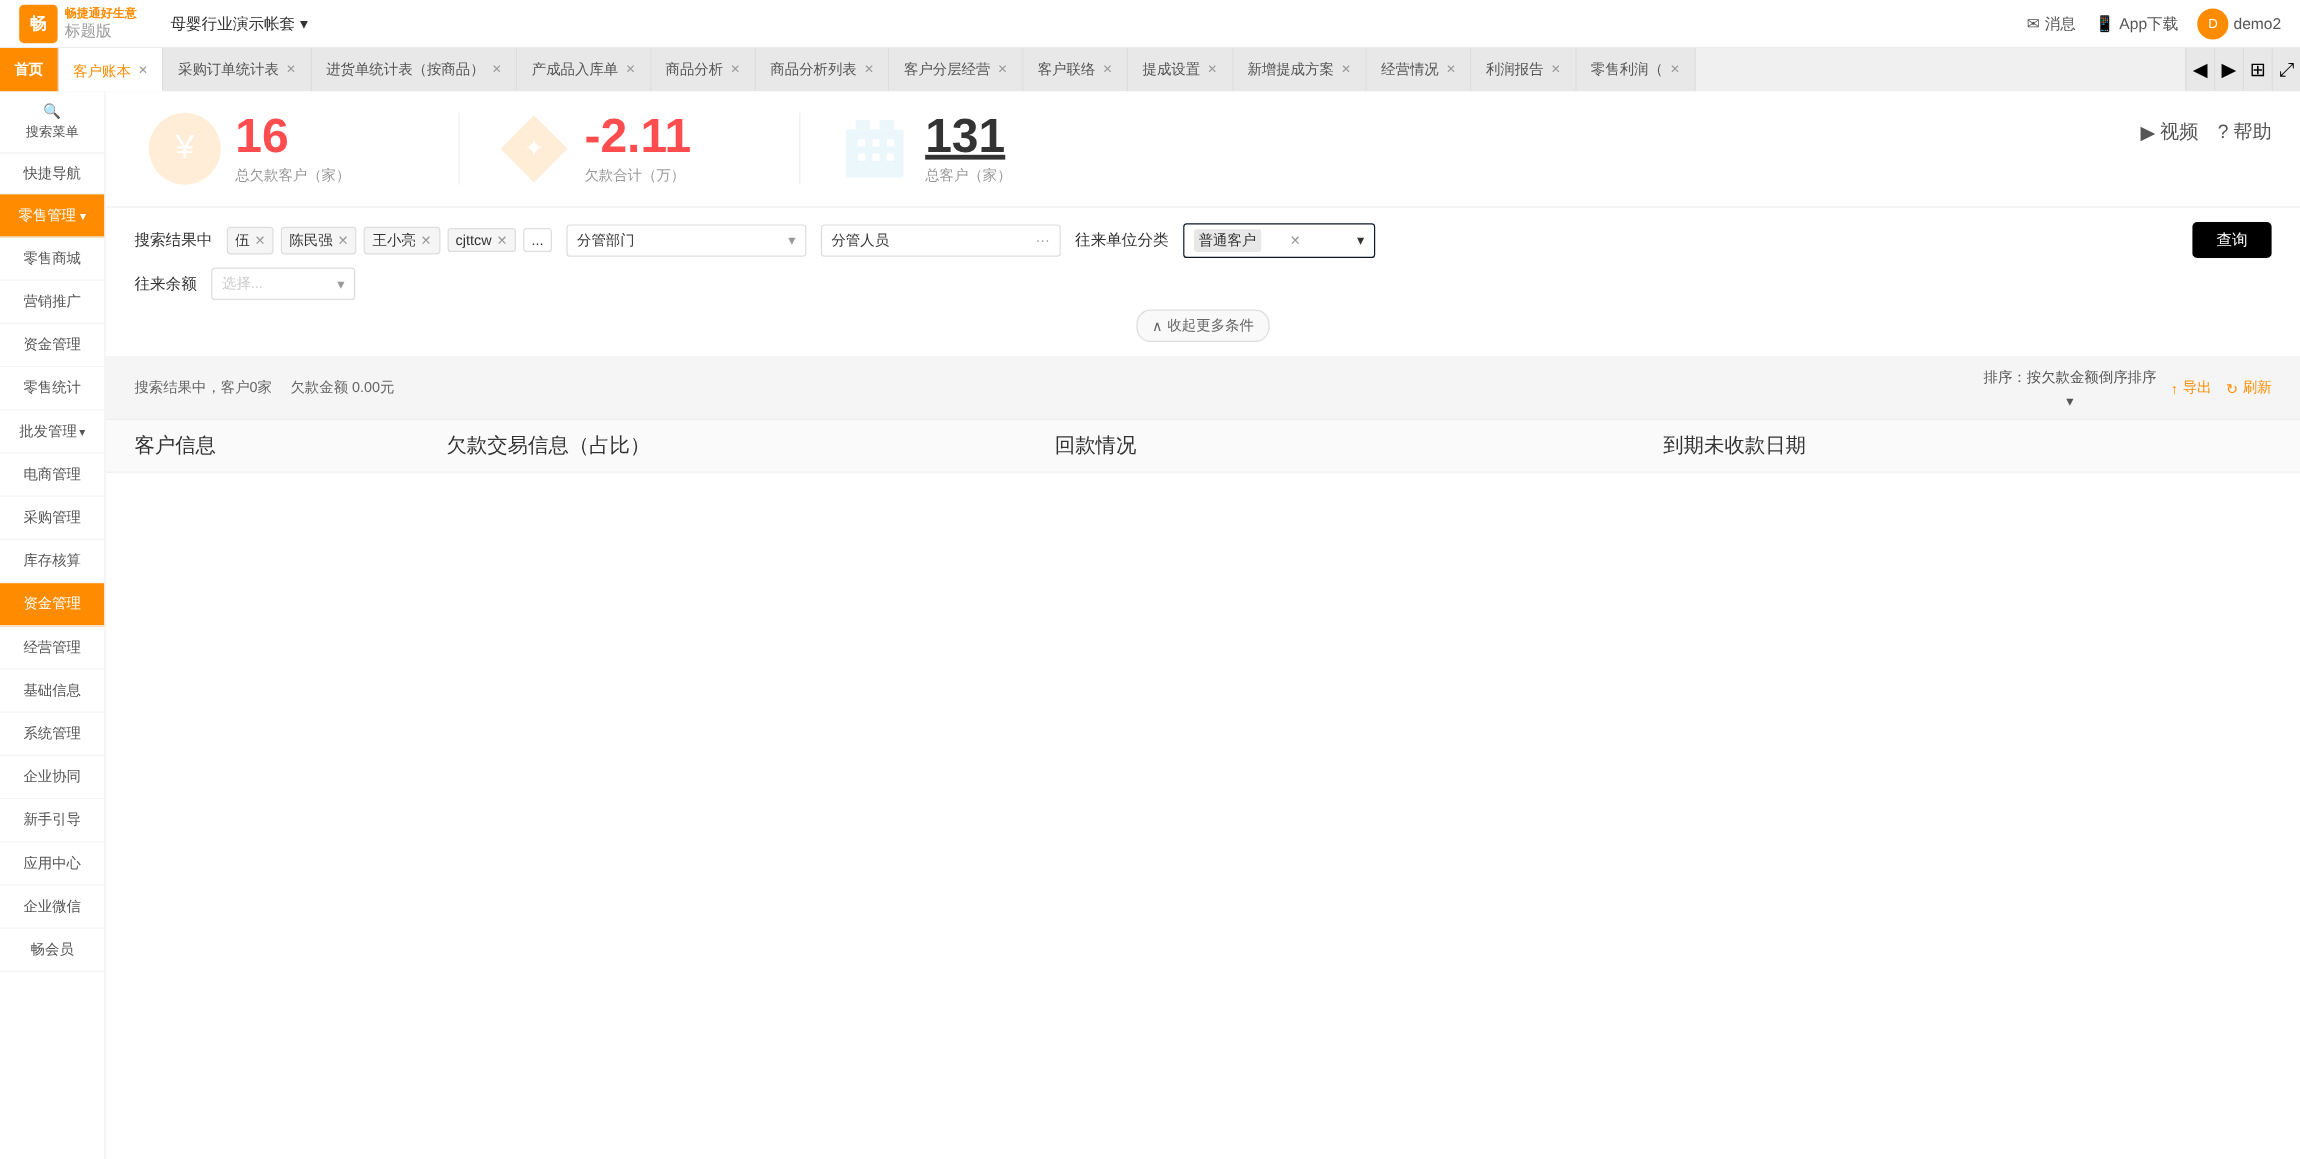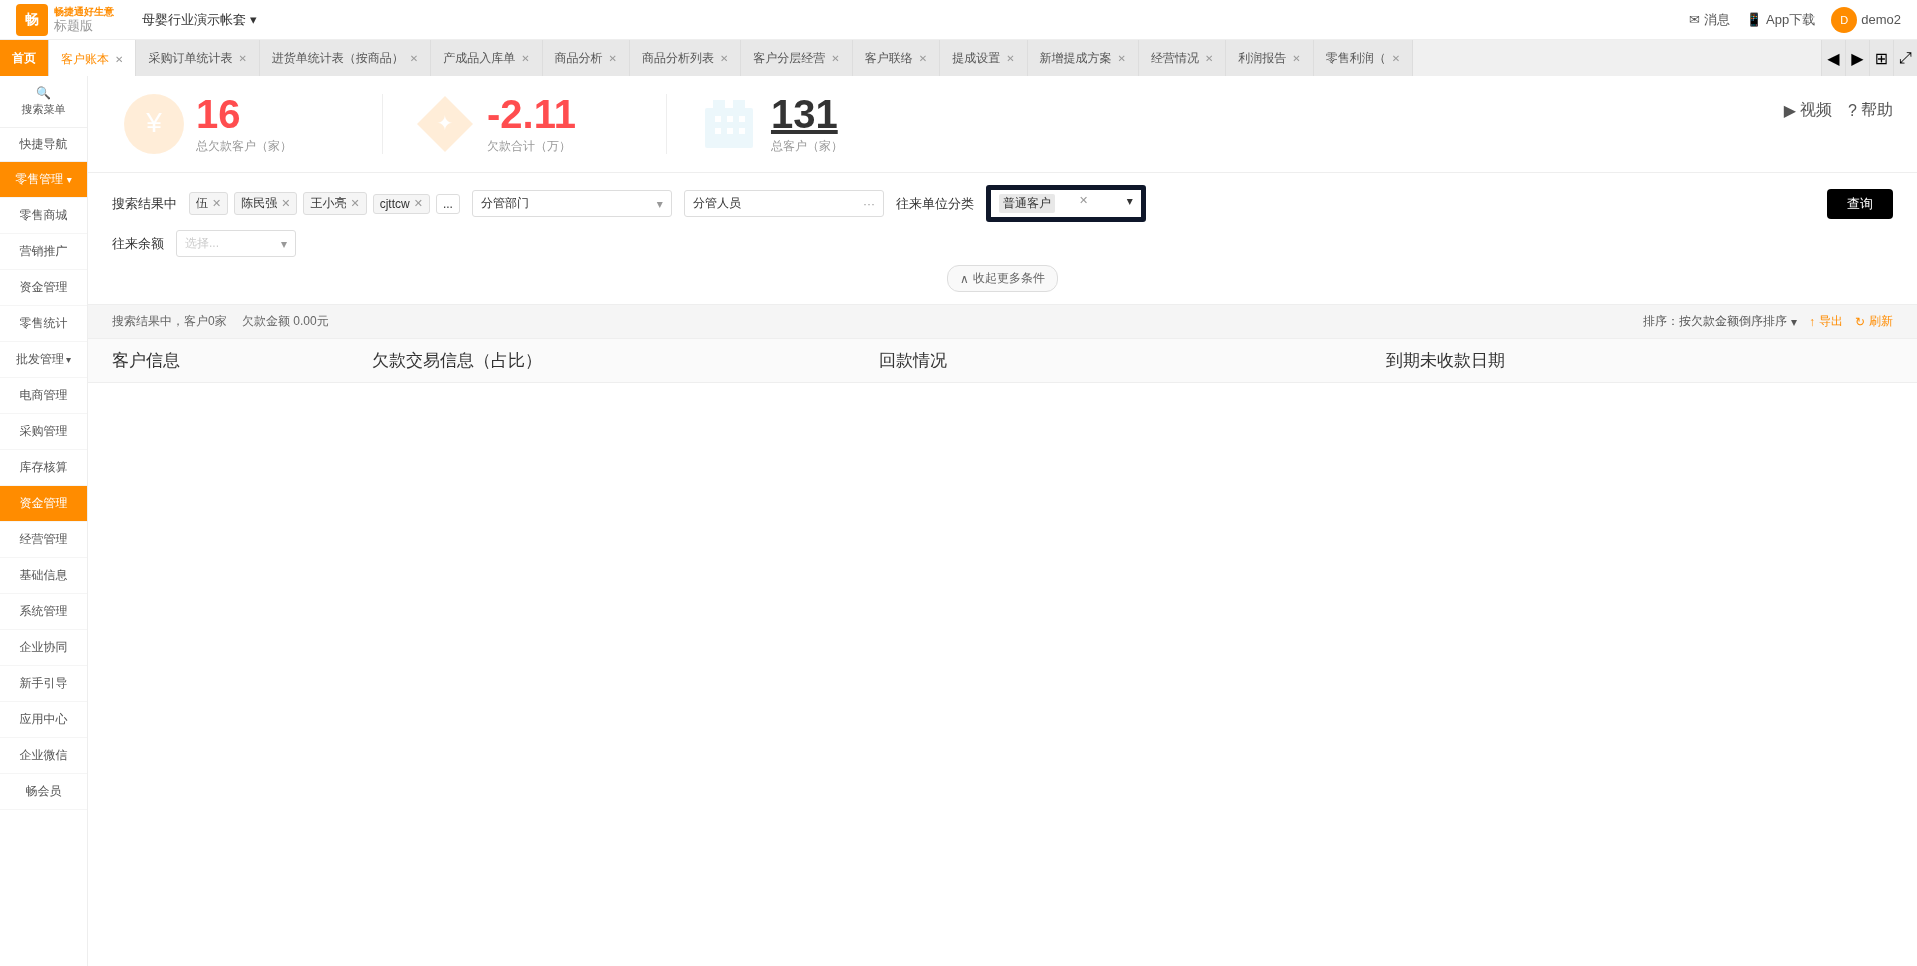--- a/index.html
+++ b/index.html
@@ -144,22 +144,22 @@
     .filter-tag.more { background: #fff; border: 1px solid #ddd; }
     .filter-select {
       display: flex; align-items: center; gap: 4px;
       border: 1px solid #ddd; border-radius: 3px; padding: 4px 8px;
       font-size: 12px; color: #333; cursor: pointer; min-width: 120px;
       background: #fff;
     }
     .filter-select-wide { min-width: 200px; }
     .filter-select .arrow { color: #999; margin-left: auto; }
     .filter-category-select {
-      display: flex; gap: 20px;
-      border: 5px solid #0f172a; border-radius: 3px; padding: 4px 8px;
+      display: flex; align-items: center; gap: 20px;
+      border: 1px solid #0f172a; border-radius: 3px; padding: 4px 8px;
       font-size: 12px; color: #333; cursor: pointer; min-width: 160px;
     }
     .category-tag { background: #e8e8e8; padding: 1px 4px; border-radius: 2px; font-size: 12px; }
     .collapse-btn {
       display: flex; align-items: center; gap: 4px;
       font-size: 12px; color: #666; cursor: pointer;
       margin: 0 auto;
       padding: 4px 12px;
       border: 1px solid #ddd;
       border-radius: 12px;
@@ -177,21 +177,21 @@
       background: #f5f5f5;
       padding: 8px 24px;
       display: flex;
       align-items: center;
       justify-content: space-between;
       flex-shrink: 0;
       border-bottom: 1px solid #eee;
     }
     .result-info { font-size: 12px; color: #666; }
     .result-actions { display: flex; align-items: center; gap: 12px; font-size: 12px; color: #555; }
-    .result-sort { display: flex; align-items: center; gap: 4px; cursor: pointer; }
+    .result-sort { display: flex; align-items: center; gap: 4px; cursor: pointer; flex-direction: column; }
     .result-action-btn { display: flex; align-items: center; gap: 4px; cursor: pointer; color: #ff8c00; }
 
     
     .table-container {
       flex: 1;
       overflow-y: auto;
       background: #fff;
     }
     .table-header {
       display: grid;

